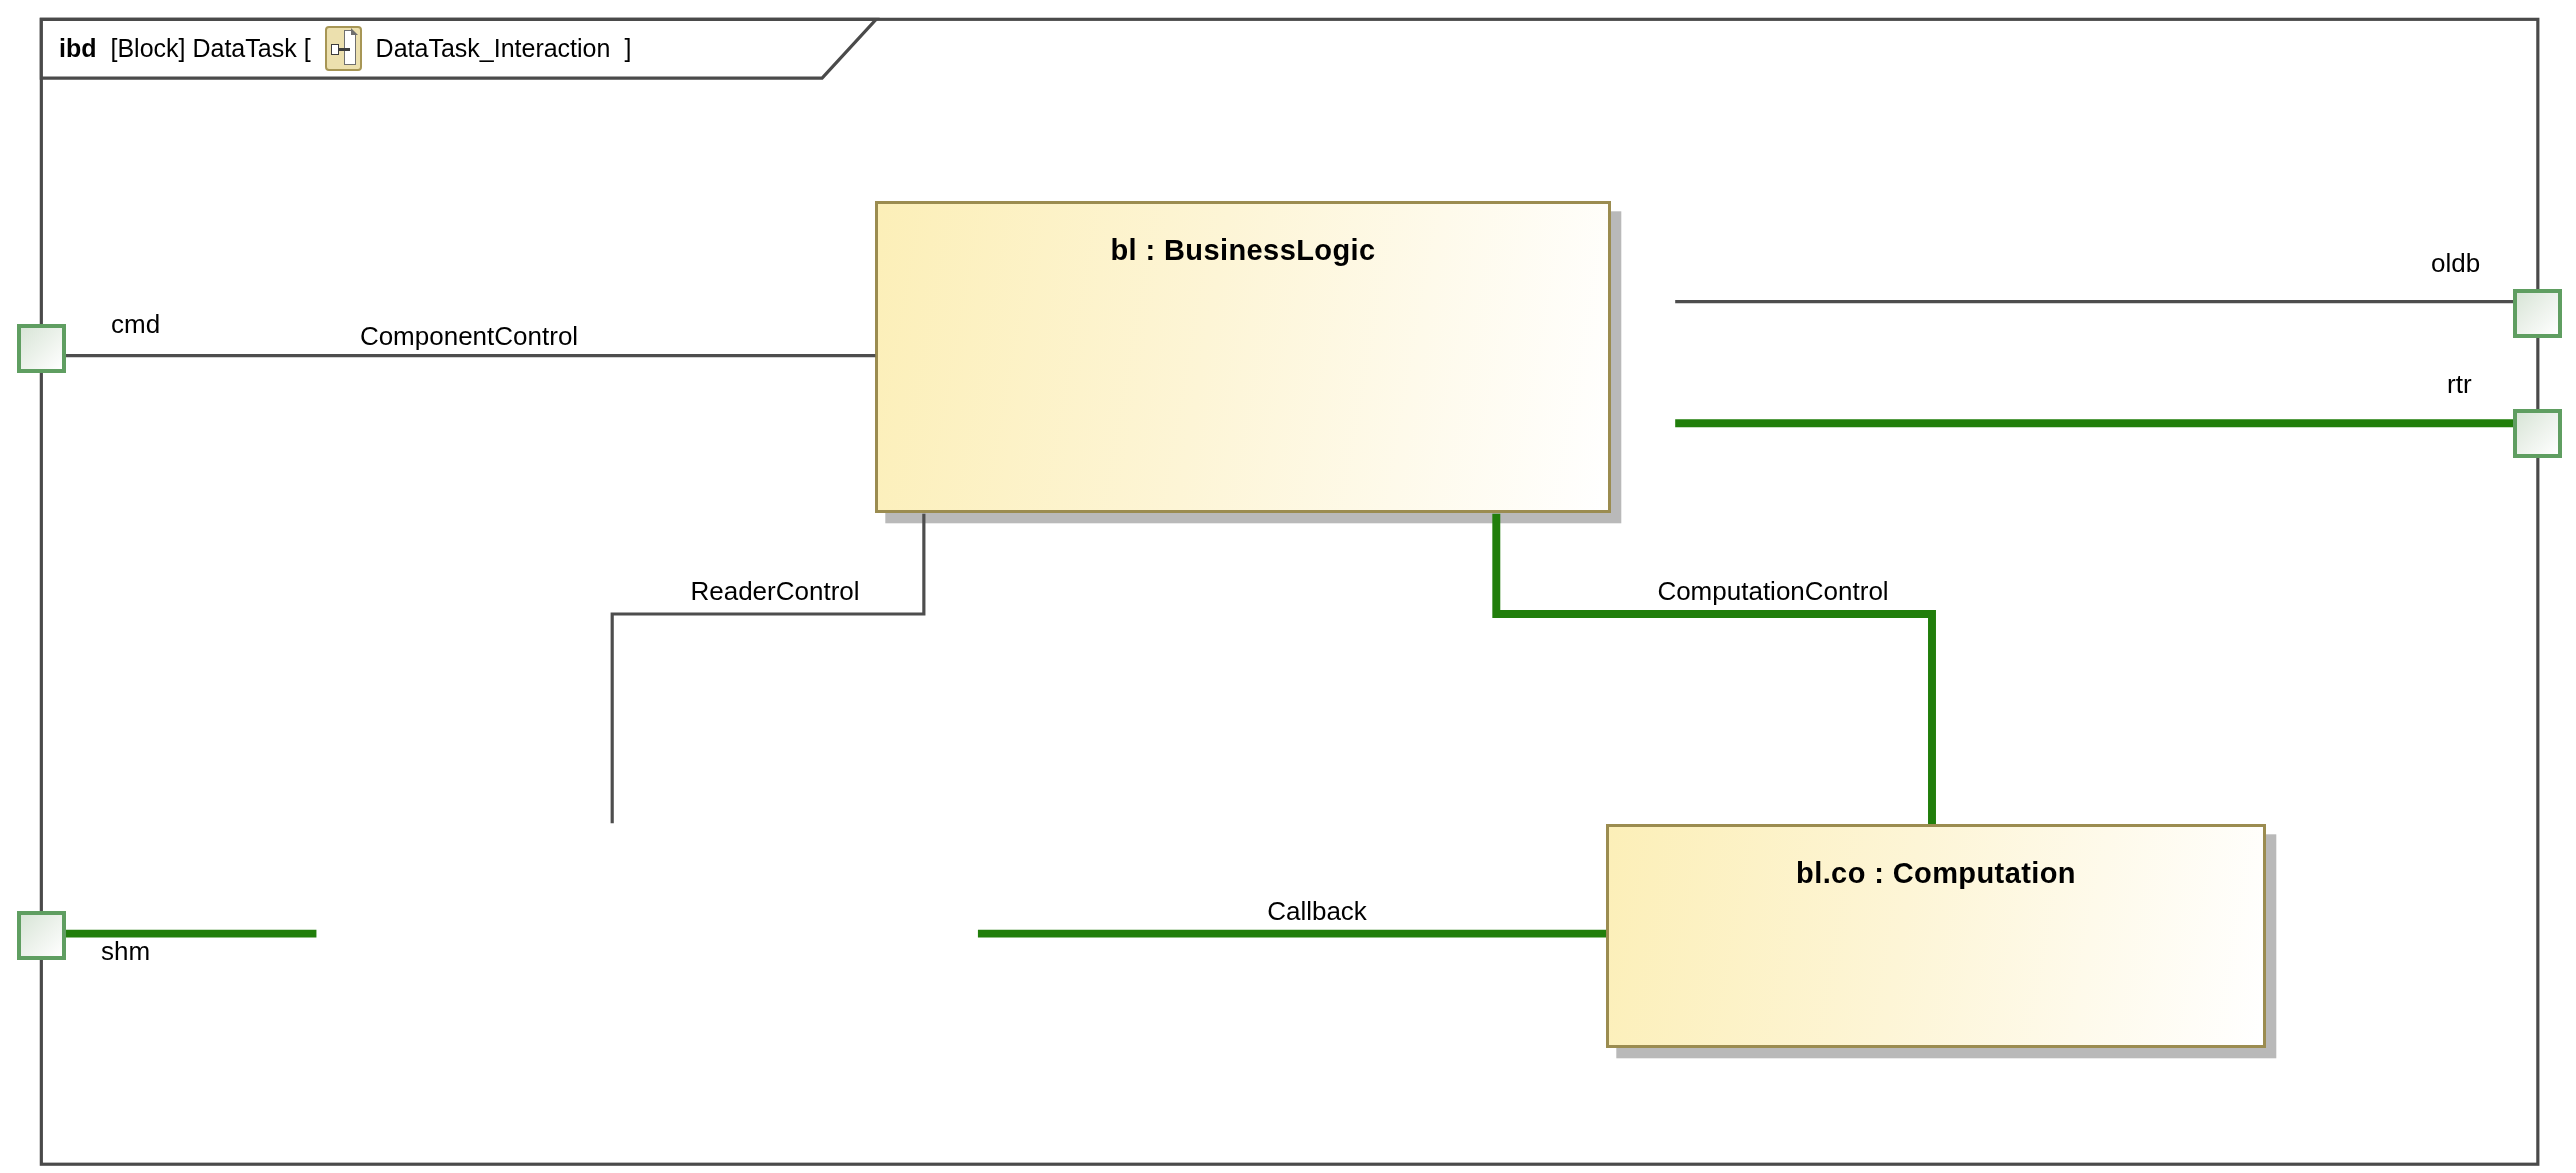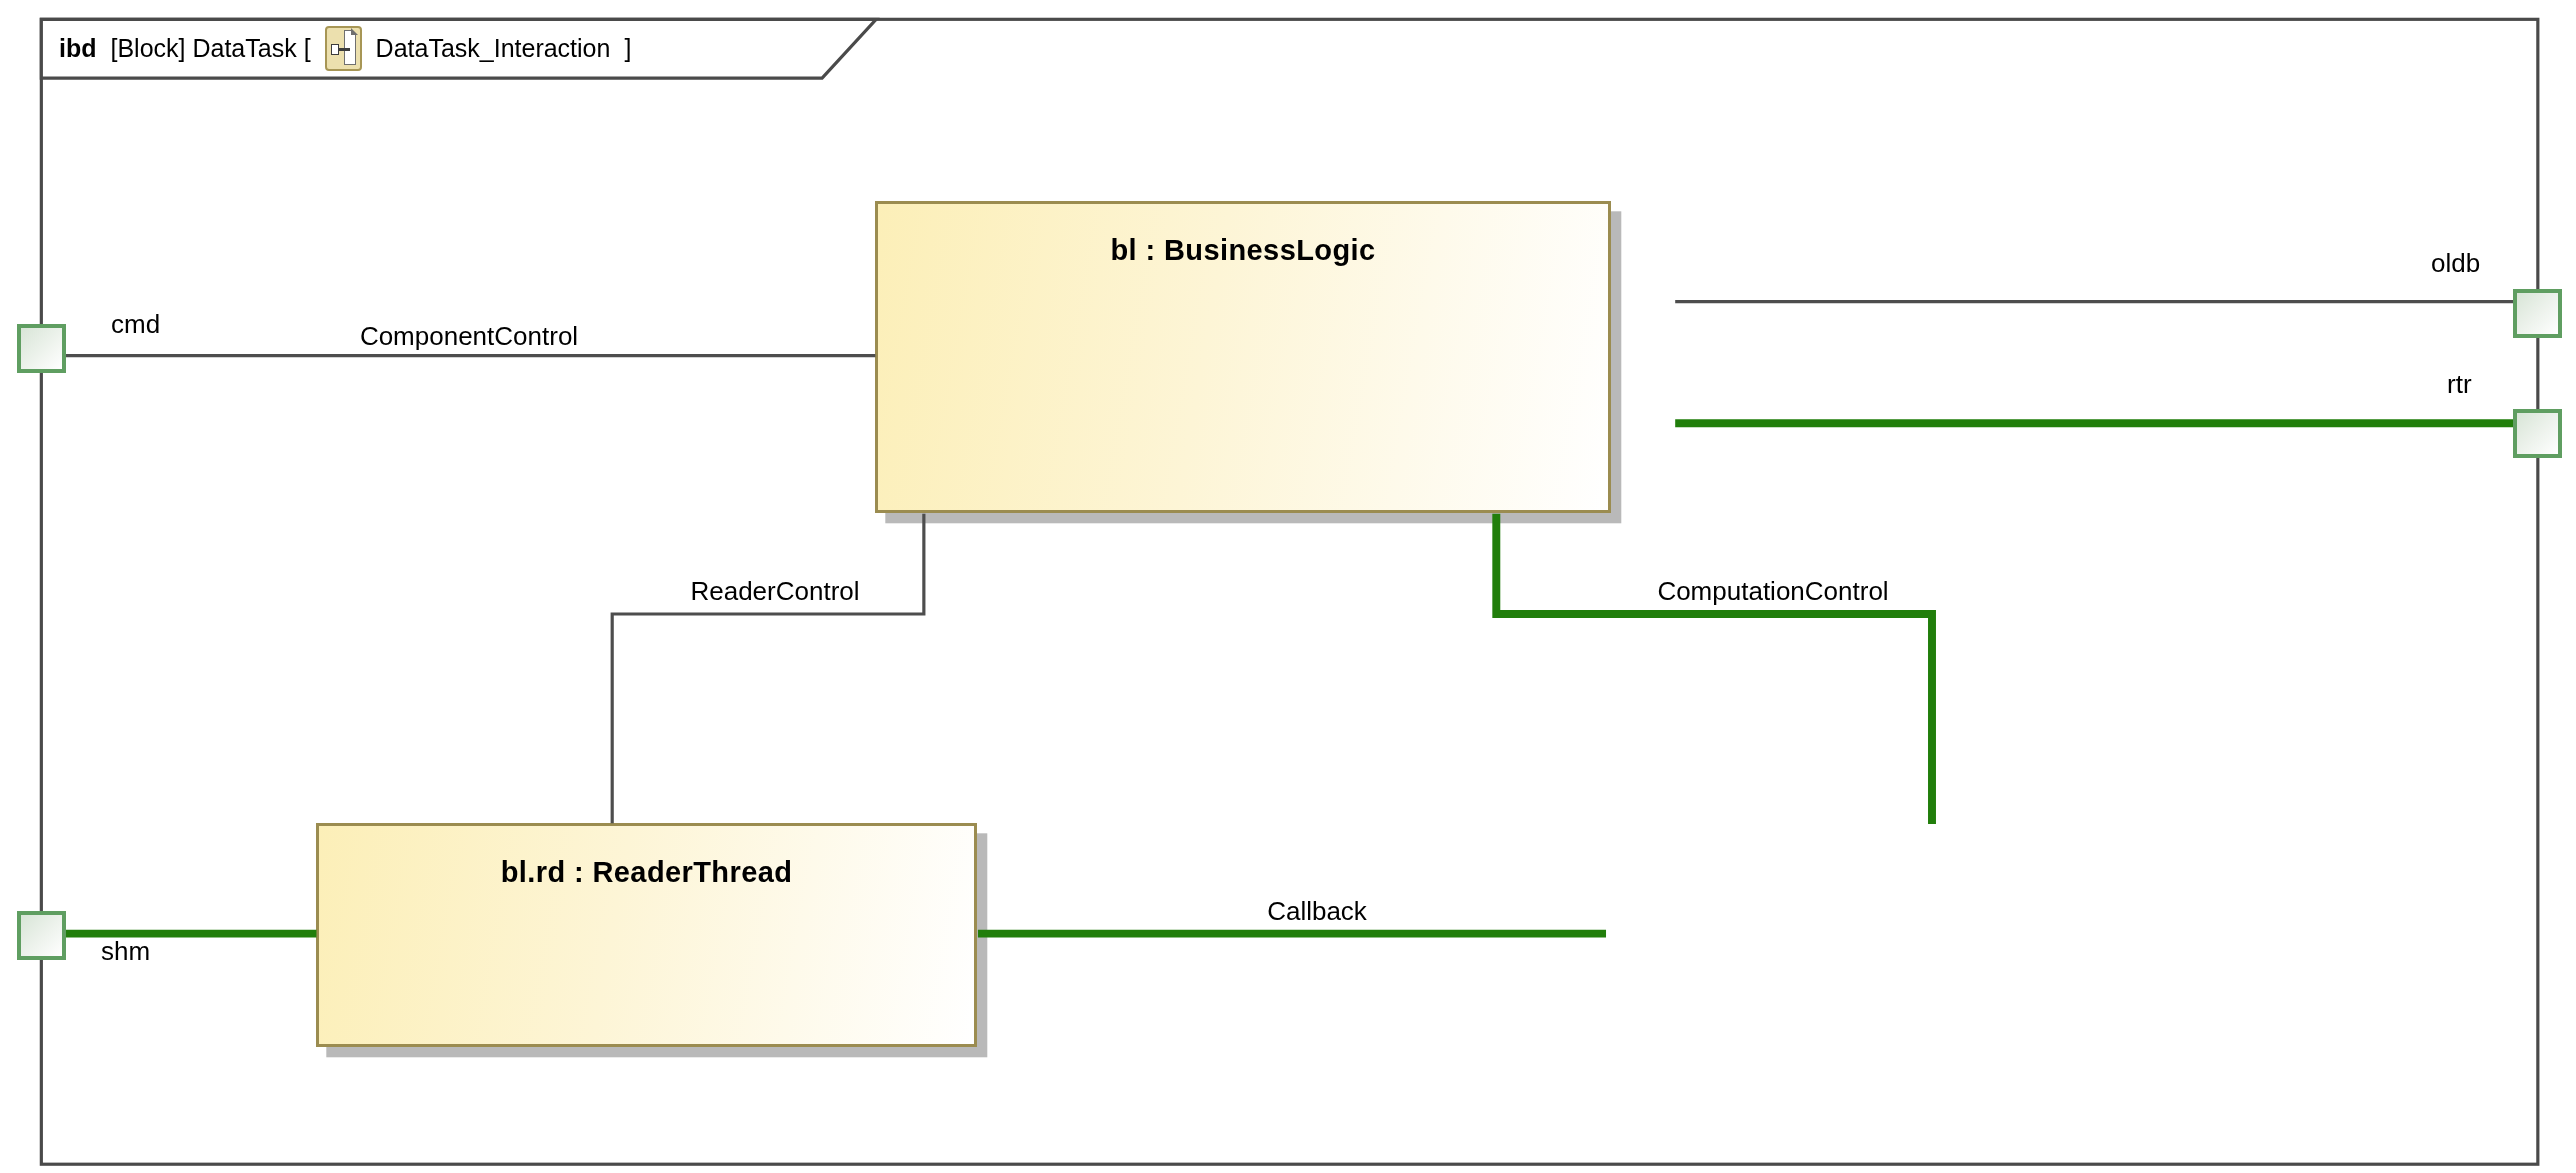--- a/index.html
+++ b/index.html
@@ -150,24 +150,24 @@
       <span class="link"></span>
     </span>
     <span>DataTask_Interaction</span>
     <span>]</span>
   </div>
 
   <div class="block" style="left:875px; top:201px; width:736px; height:312px;">
     <div class="block-title">bl : BusinessLogic</div>
   </div>
 
-  <div class="block" style="left:316px; top:823px; width:661px; height:224px;">
-    <div class="block-title">bl.rd : ReaderThread</div>
+
+  <div class="block" style="left:1606px; top:824px; width:660px; height:224px;">
+    <div class="block-title">bl.co : Computation</div>
   </div>
-
 
   <div class="port" style="left:16.7px;  top:324px;"></div>
   <div class="port" style="left:16.7px;  top:911px;"></div>
   <div class="port" style="left:2513px; top:289px;"></div>
   <div class="port" style="left:2513px; top:409px;"></div>
 
   <div class="lbl" style="left:83px; top:310px;margin-left:28px;">cmd</div>
   <div class="lbl" style="left:101px; top:897px;margin-top:40px;">shm</div>
   <div class="lbl" style="left:2431px; top:249px;">oldb</div>
   <div class="lbl" style="left:2447px; top:370px;">rtr</div>

